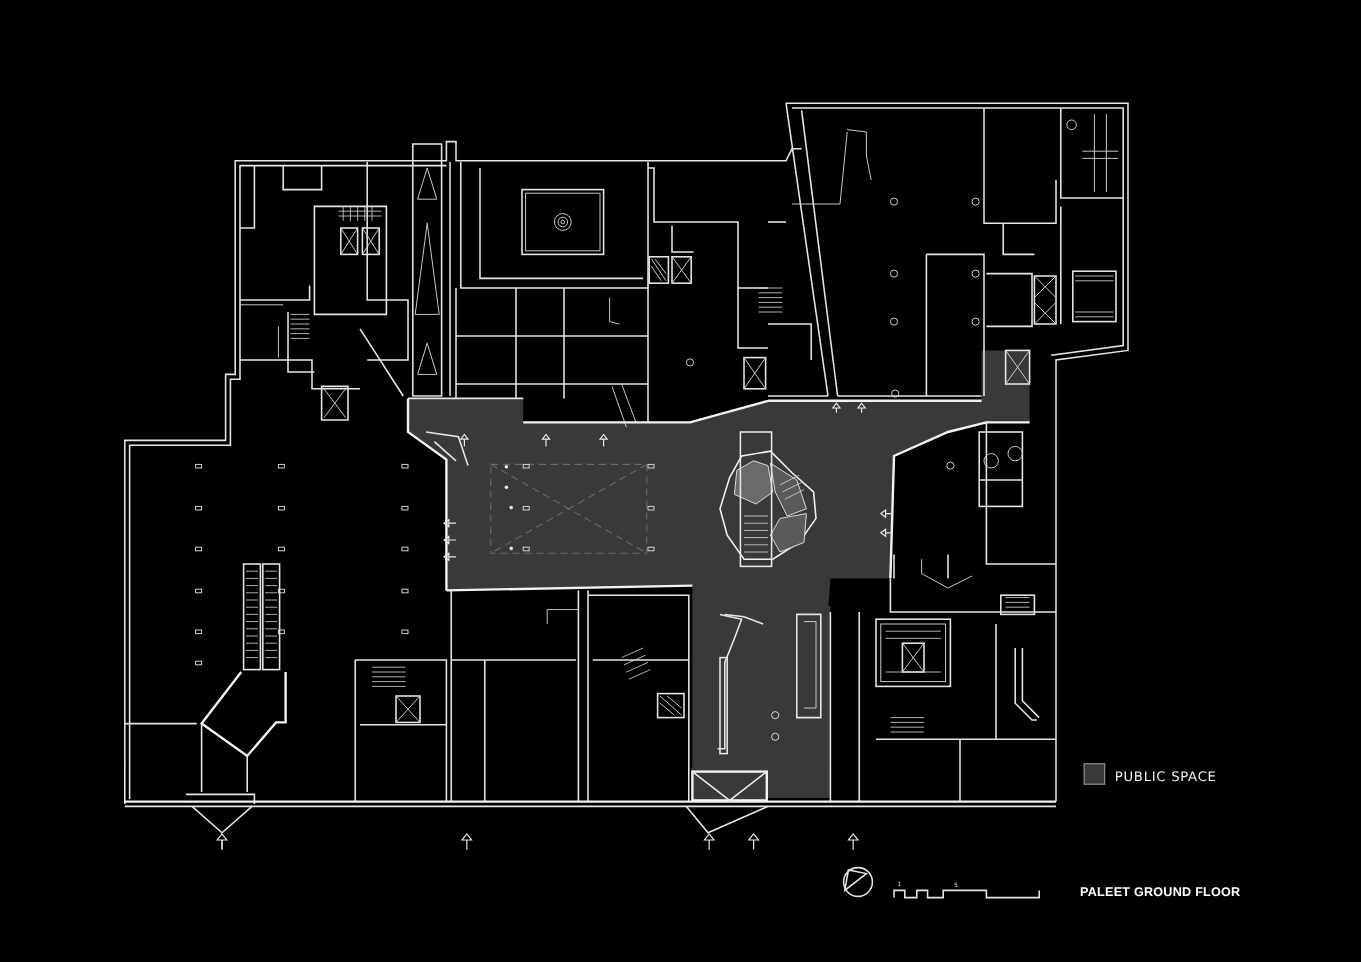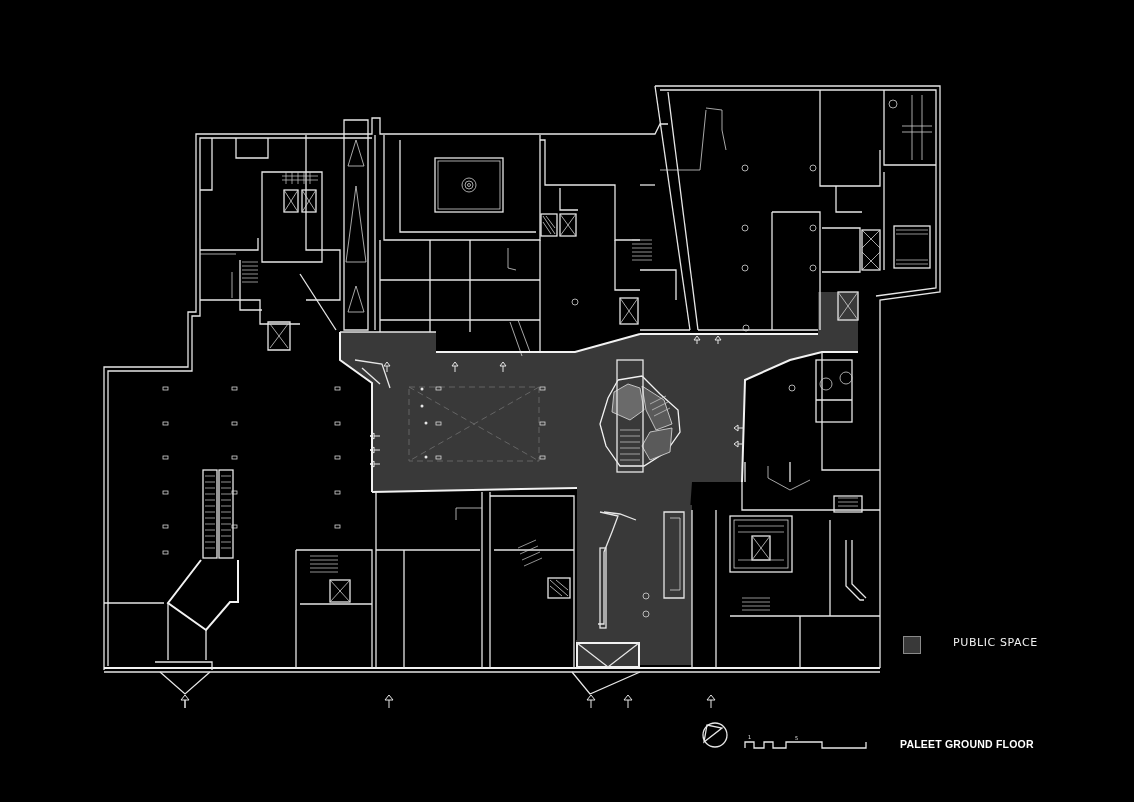--- a/index.html
+++ b/index.html
@@ -7,21 +7,21 @@
   #plan { position: absolute; left: 0; top: 0; width: 1134px; height: 802px; }
   .w { fill: none; stroke: #e6e6e6; stroke-width: 1.3; }
   .wt { fill: none; stroke: #d0d0d0; stroke-width: 0.8; }
   .wb { fill: none; stroke: #f2f2f2; stroke-width: 2; }
   .pub { fill: #393939; stroke: none; }
   .dash { fill: none; stroke: #6a6a6a; stroke-width: 0.9; stroke-dasharray: 6 4; }
   .col { fill: none; stroke: #d8d8d8; stroke-width: 0.8; }
   .dot { fill: #e6e6e6; }
   .arrow { fill: none; stroke: #e6e6e6; stroke-width: 1; }
   .stair { fill: none; stroke: #cfcfcf; stroke-width: 0.7; }
-  .legend { position: absolute; left: 903px; top: 636px; display: flex; align-items: flex-start; gap: 24px; }
+  .legend { position: absolute; left: 903px; top: 636px; display: flex; align-items: flex-end; }
   .legend-swatch { width: 18px; height: 18px; background: #393939; border: 1px solid #8a8a8a; box-sizing: border-box; }
   .legend-label { margin-left: 8px; color: #f0f0f0; font-family: "DejaVu Sans", sans-serif; font-size: 11px; letter-spacing: 0.6px; }
   .plan-title { position: absolute; left: 900px; top: 738px; color: #ffffff; font-family: "Liberation Sans", sans-serif; font-weight: bold; font-size: 10.5px; letter-spacing: 0.2px; }
   .scale-label { position: absolute; color: #e0e0e0; font-family: "DejaVu Sans", sans-serif; font-size: 5px; }
 </style>
 </head>
 <body>
 
 <svg id="plan" viewBox="0 0 1134 802" xmlns="http://www.w3.org/2000/svg">
 

